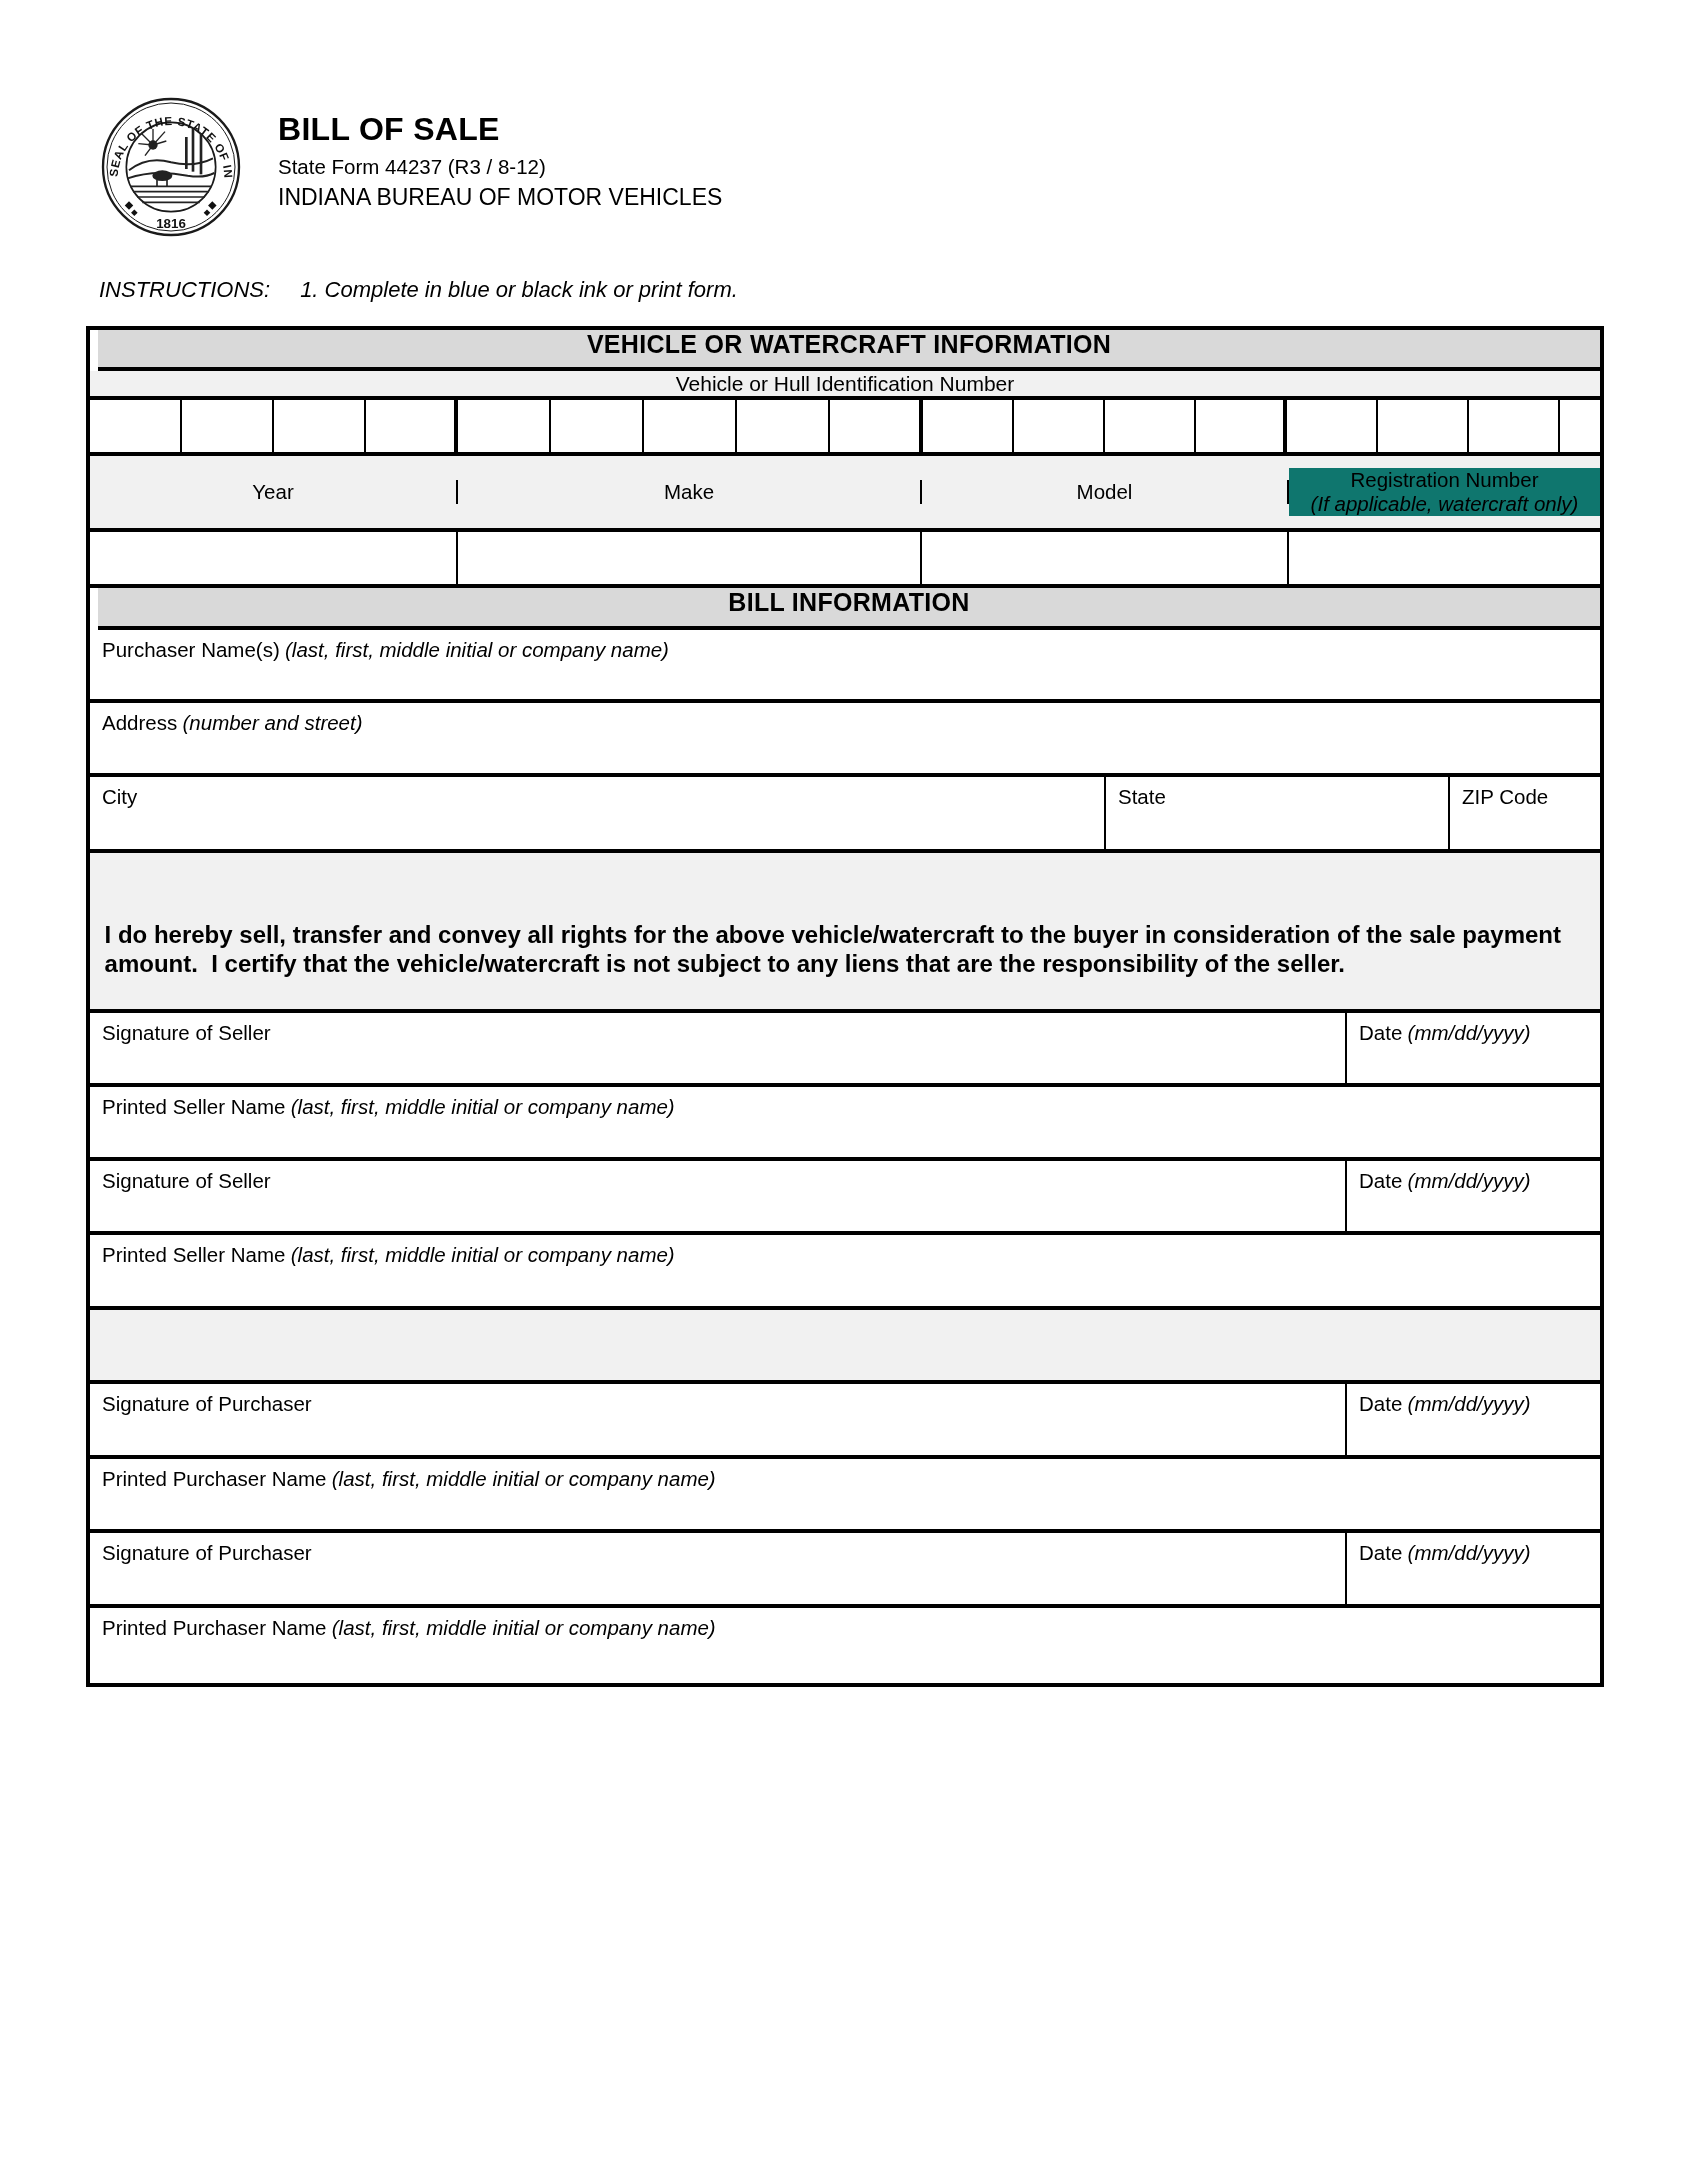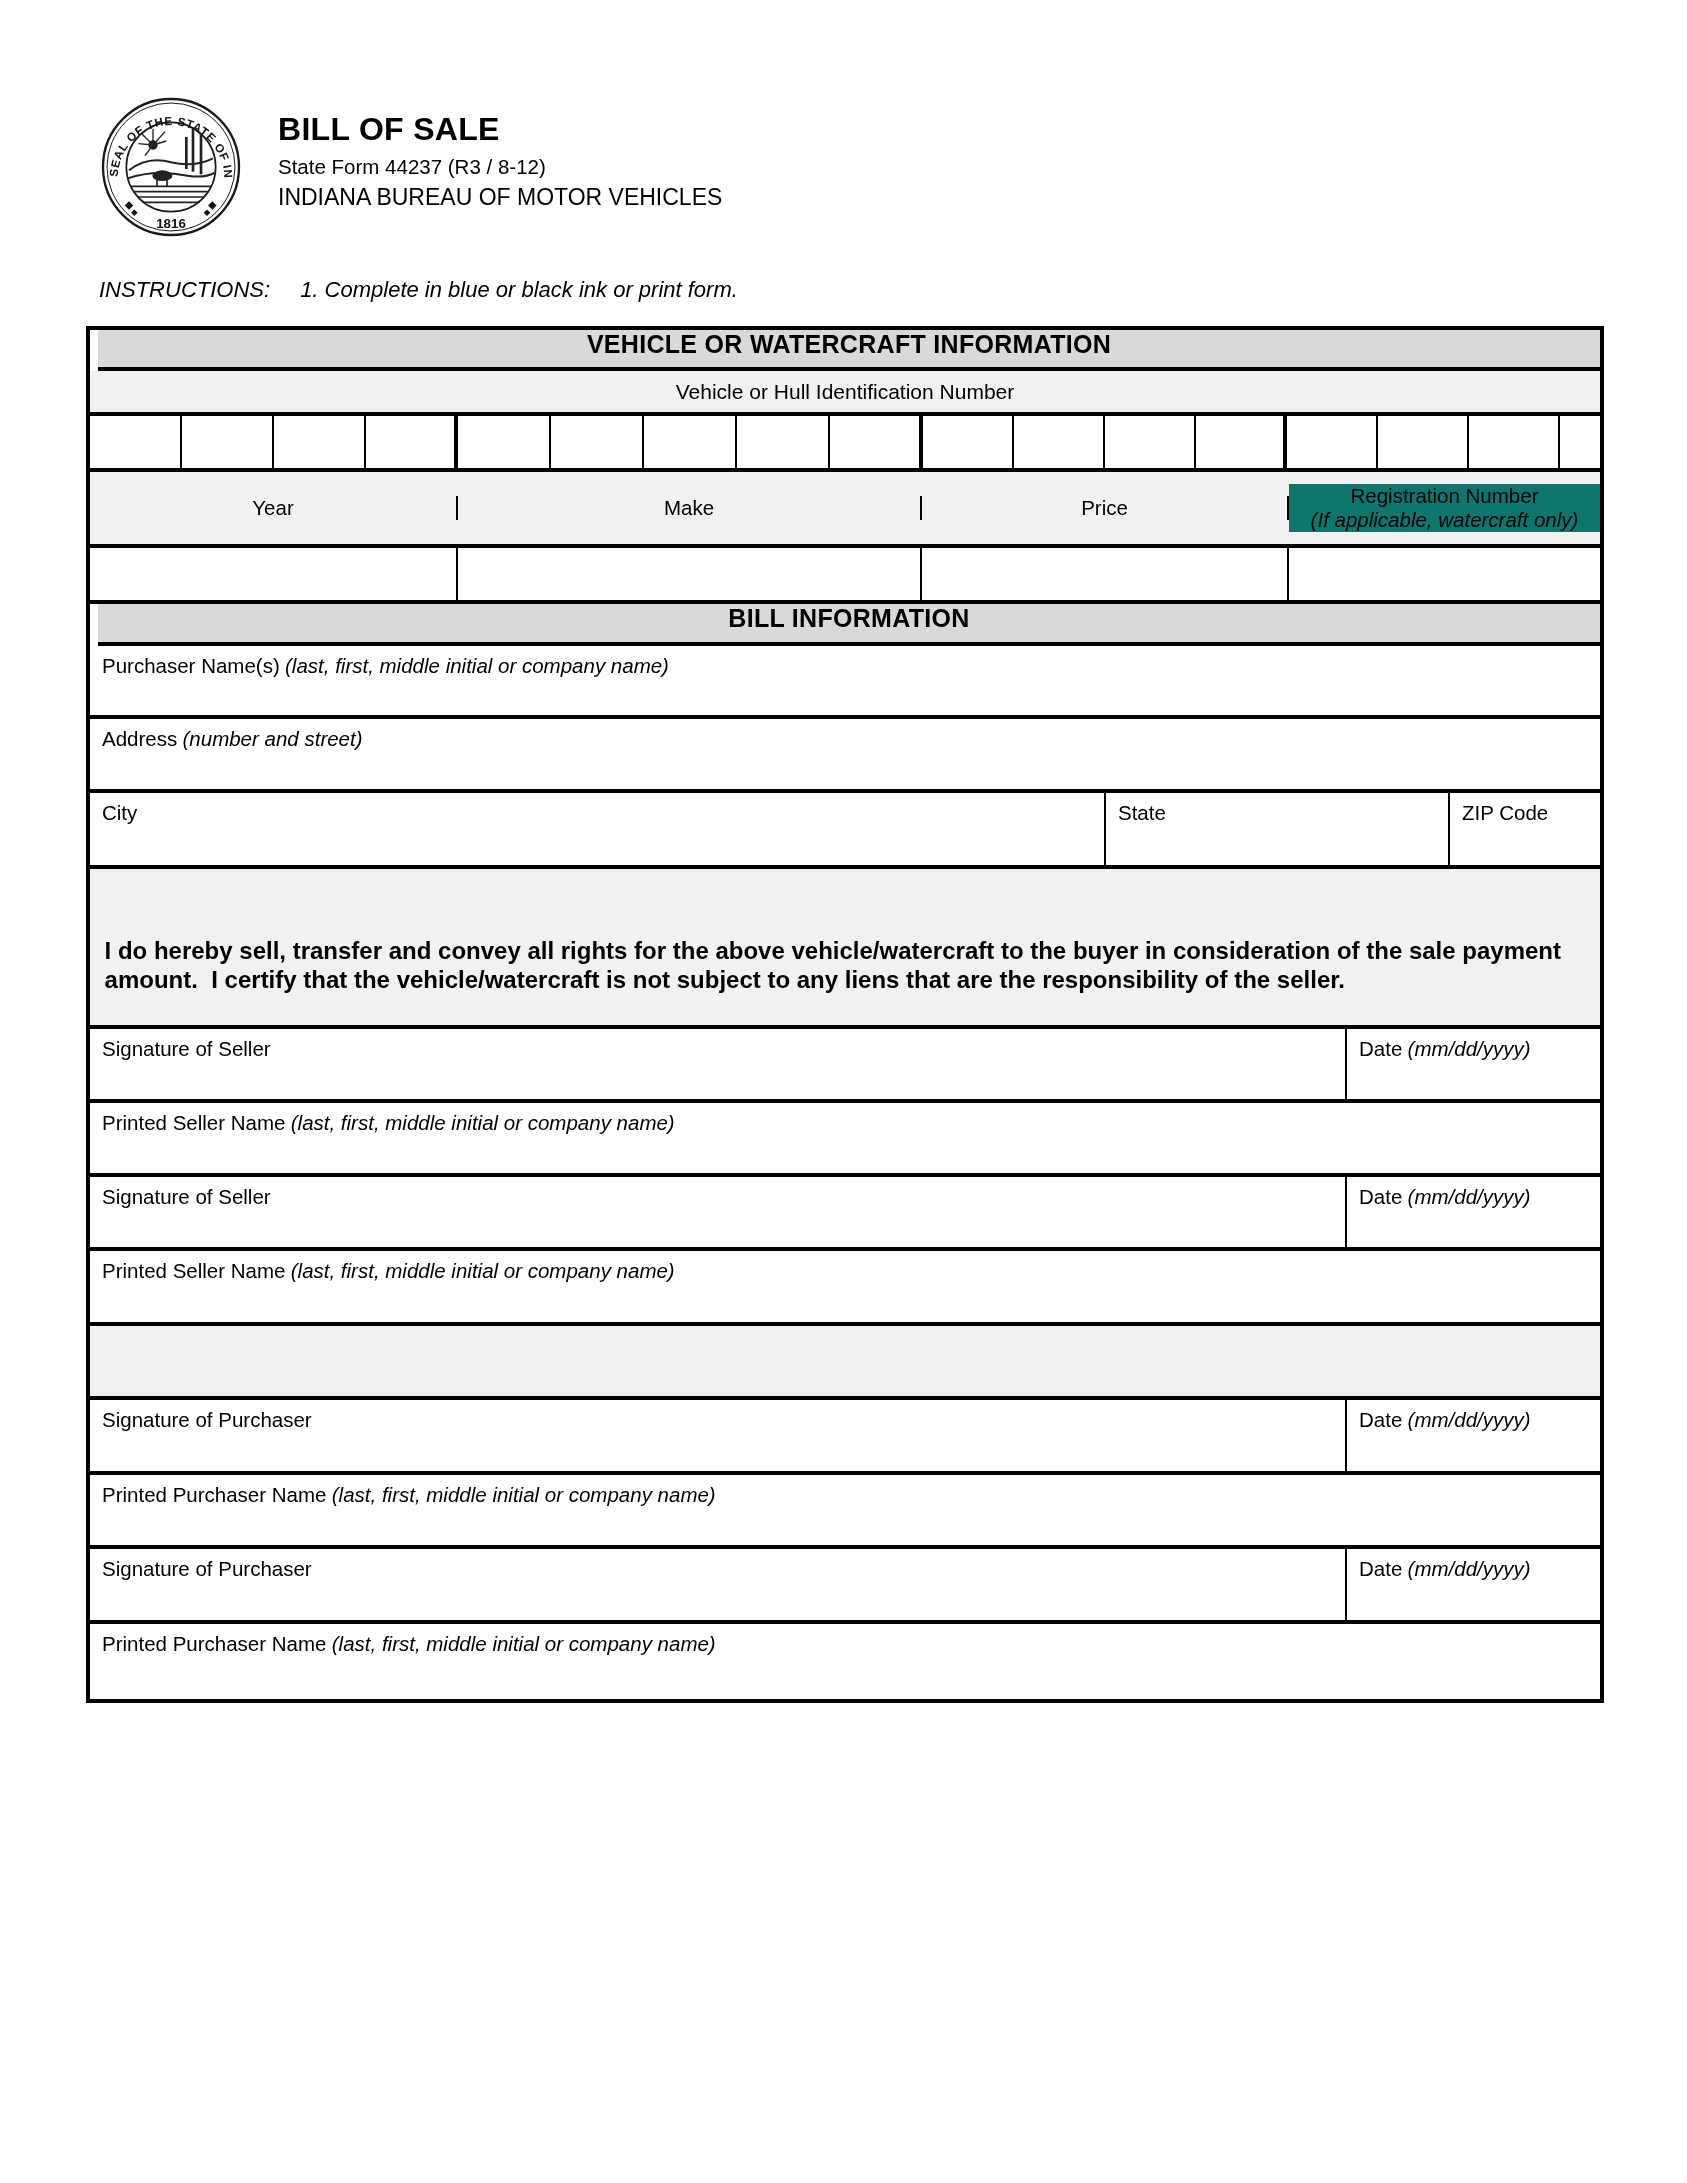--- a/index.html
+++ b/index.html
@@ -43,21 +43,21 @@
   .vin-cell { box-sizing:border-box; border-right:2px solid #000; background:#fff; }
   .vin-cell.thick { border-right-width:4px; }
   .vin-cell:last-child { border-right:none; flex:1; }
 
   .statement-block {
     background:#f1f1f1; font-weight:bold; font-size:24px; line-height:29px;
     padding:9.3px 14.6px 0 14.6px; white-space:pre-wrap; display:block;
   }
 
   
-  .h62{height:41px}.h68{height:45px}.h85{height:56px}.h115{height:76px}
+  .h62{height:41px}.h68{height:29px}.h85{height:56px}.h115{height:76px}
   .h64{height:42px}.h120{height:79px}.h110{height:73px}.h112{height:74px}
   .h113{height:75px}.h114{height:75px}.h242{height:160px}
 
   
   .w-year{width:368px}.w-make{width:464px}.w-model{width:367px}
   .w-half{width:832px}.w-city{width:1016px}.w-state{width:344px}.w-sig{width:1257px}
   .vw1{width:92px}.vw2{width:93px}.vw3{width:91px}
 </style>
 </head>
 <body>
@@ -150,21 +150,21 @@
   </div>
 
   <div class="row subhead h115" style="padding:0;">
     <div class="cell center-cell w-year" style="background:#f1f1f1;">
       <span>Year</span>
     </div>
     <div class="cell center-cell w-make" style="background:#f1f1f1;">
       <span>Make</span>
     </div>
     <div class="cell center-cell w-model" style="background:#f1f1f1;">
-      <span>Price</span>
+      <span>Model</span>
     </div>
     <div class="cell center-cell" style="background:#0f766e;">
       <span>
         <span>Registration Number</span>
         <span class="reg-line2">(If applicable, watercraft only)</span>
       </span>
     </div>
   </div>
 
   <div class="row h85">

